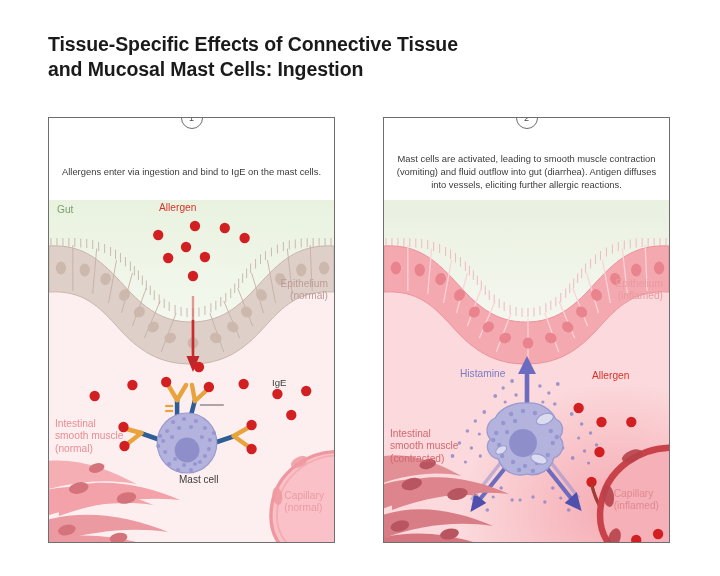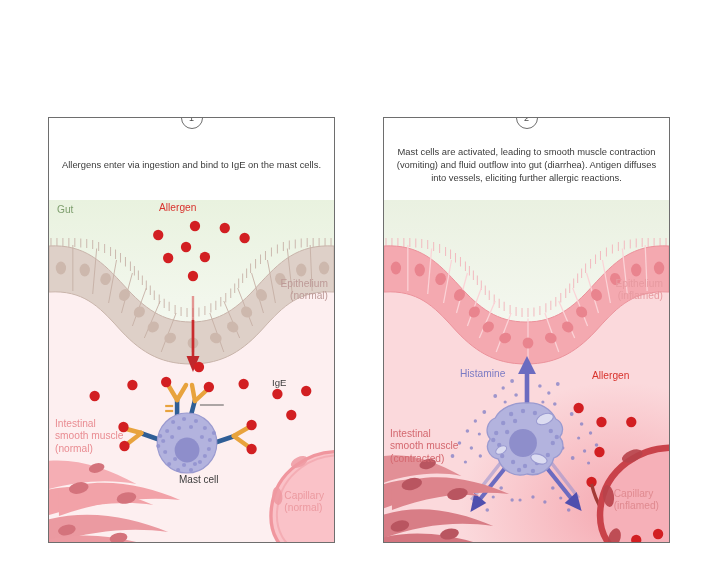--- a/index.html
+++ b/index.html
@@ -25,21 +25,21 @@
     position: absolute;
     top: 117px; height: 426px;
     border: 1.3px solid #6e6e6e;
     background: #ffffff;
     overflow: hidden;
   }
   #panel-1 { left: 48px; width: 287px; }
   #panel-2 { left: 383px; width: 287px; }
 
   .caption {
-    position: absolute; left: 0; top: 4px; width: 100%; height: 82px;
+    position: absolute; left: 0; top: 11px; width: 100%; height: 82px;
     border-bottom: 1.3px solid #6e6e6e;
     display: flex; align-items: center; justify-content: center;
     padding: 4px 11px 0 11px;
     background: #fff;
   }
   .caption-txt {
     font-size: 9.4px; color: #3b3b3b; line-height: 13.2px;
     text-align: center;
   }
   .badge {
@@ -66,20 +66,24 @@
   .lbl-muscle-c  { color: #d4686f; }
   .lbl-cap       { color: #ec9aa0; }
   .lbl-cap-i     { color: #e08a90; }
   .lbl-hist      { color: #7b7bc4; }
 </style>
 </head>
 <body>
 
 <div id="root">
 
+  <div class="title">
+    <span class="ln">Tissue-Specific Effects of Connective Tissue</span>
+    <span class="ln">and Mucosal Mast Cells: Ingestion</span>
+  </div>
 
   <div class="panel" id="panel-1">
     <div class="badge">1</div>
     <div class="caption">
       <div class="caption-txt">Allergens enter via ingestion and bind to IgE on the mast cells.</div>
     </div>
 
     <div class="scene">
       <svg viewBox="0 0 287 342" preserveAspectRatio="none">
         <defs>

